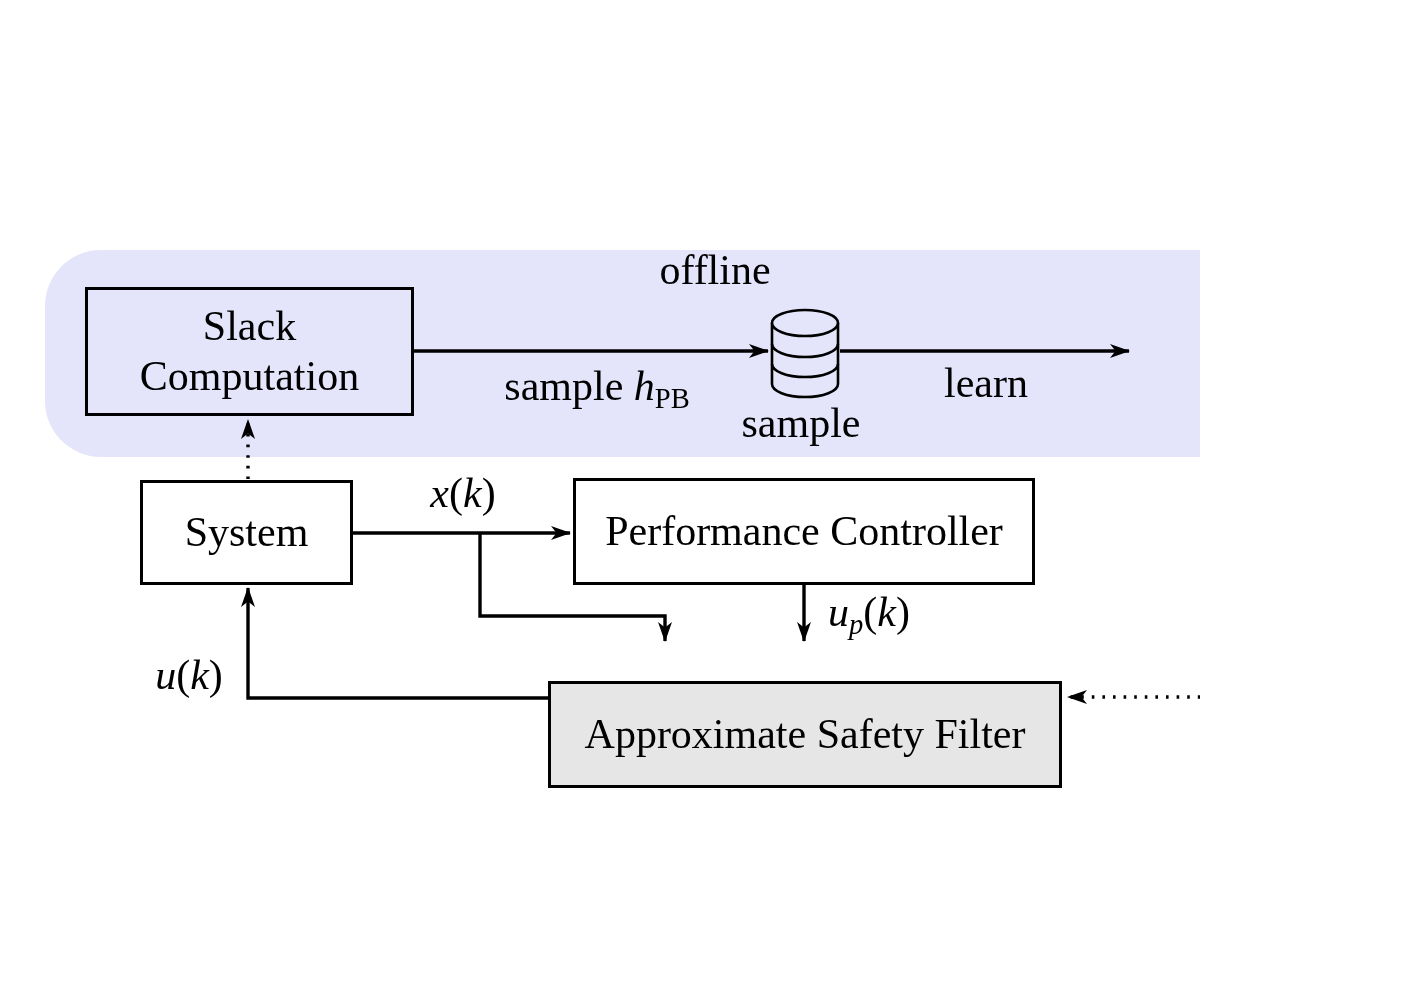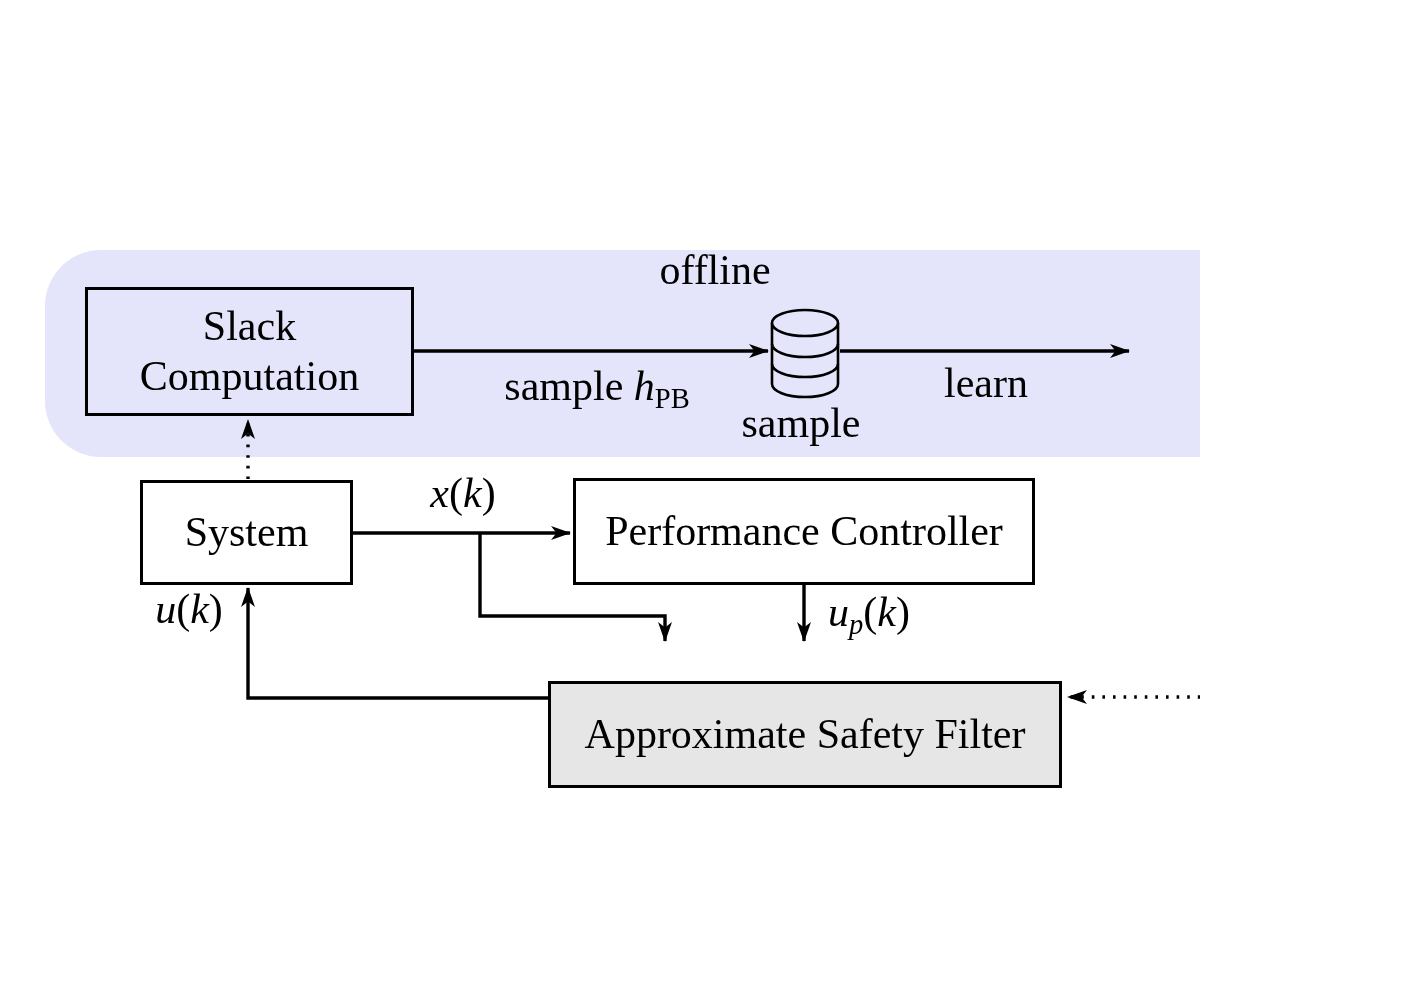--- a/index.html
+++ b/index.html
@@ -69,21 +69,21 @@
     left: 0.34em; top: -0.40em;
     font-size: 0.95em;
     font-style: normal;
   }
   #lbl-offline { left: 715px;  top: 270px; }
   #lbl-sample  { left: 597px;  top: 386px; }
   #lbl-dataset { left: 801px;  top: 423px; }
   #lbl-learn   { left: 986px;  top: 383px; }
   #lbl-xk      { left: 463px;  top: 493px; }
   #lbl-upk     { left: 869px;  top: 612px; }
-  #lbl-uk      { left: 189px;  top: 609px; }
+  #lbl-uk      { left: 189px;  top: 675px; }
   #lbl-hhat    { left: 1291px; top: 553px; }
 </style>
 </head>
 <body>
 
 <div id="figure">
 
   <div id="offline-region"></div>
 
   <svg id="wires" viewBox="0 0 1424 983" xmlns="http://www.w3.org/2000/svg">

